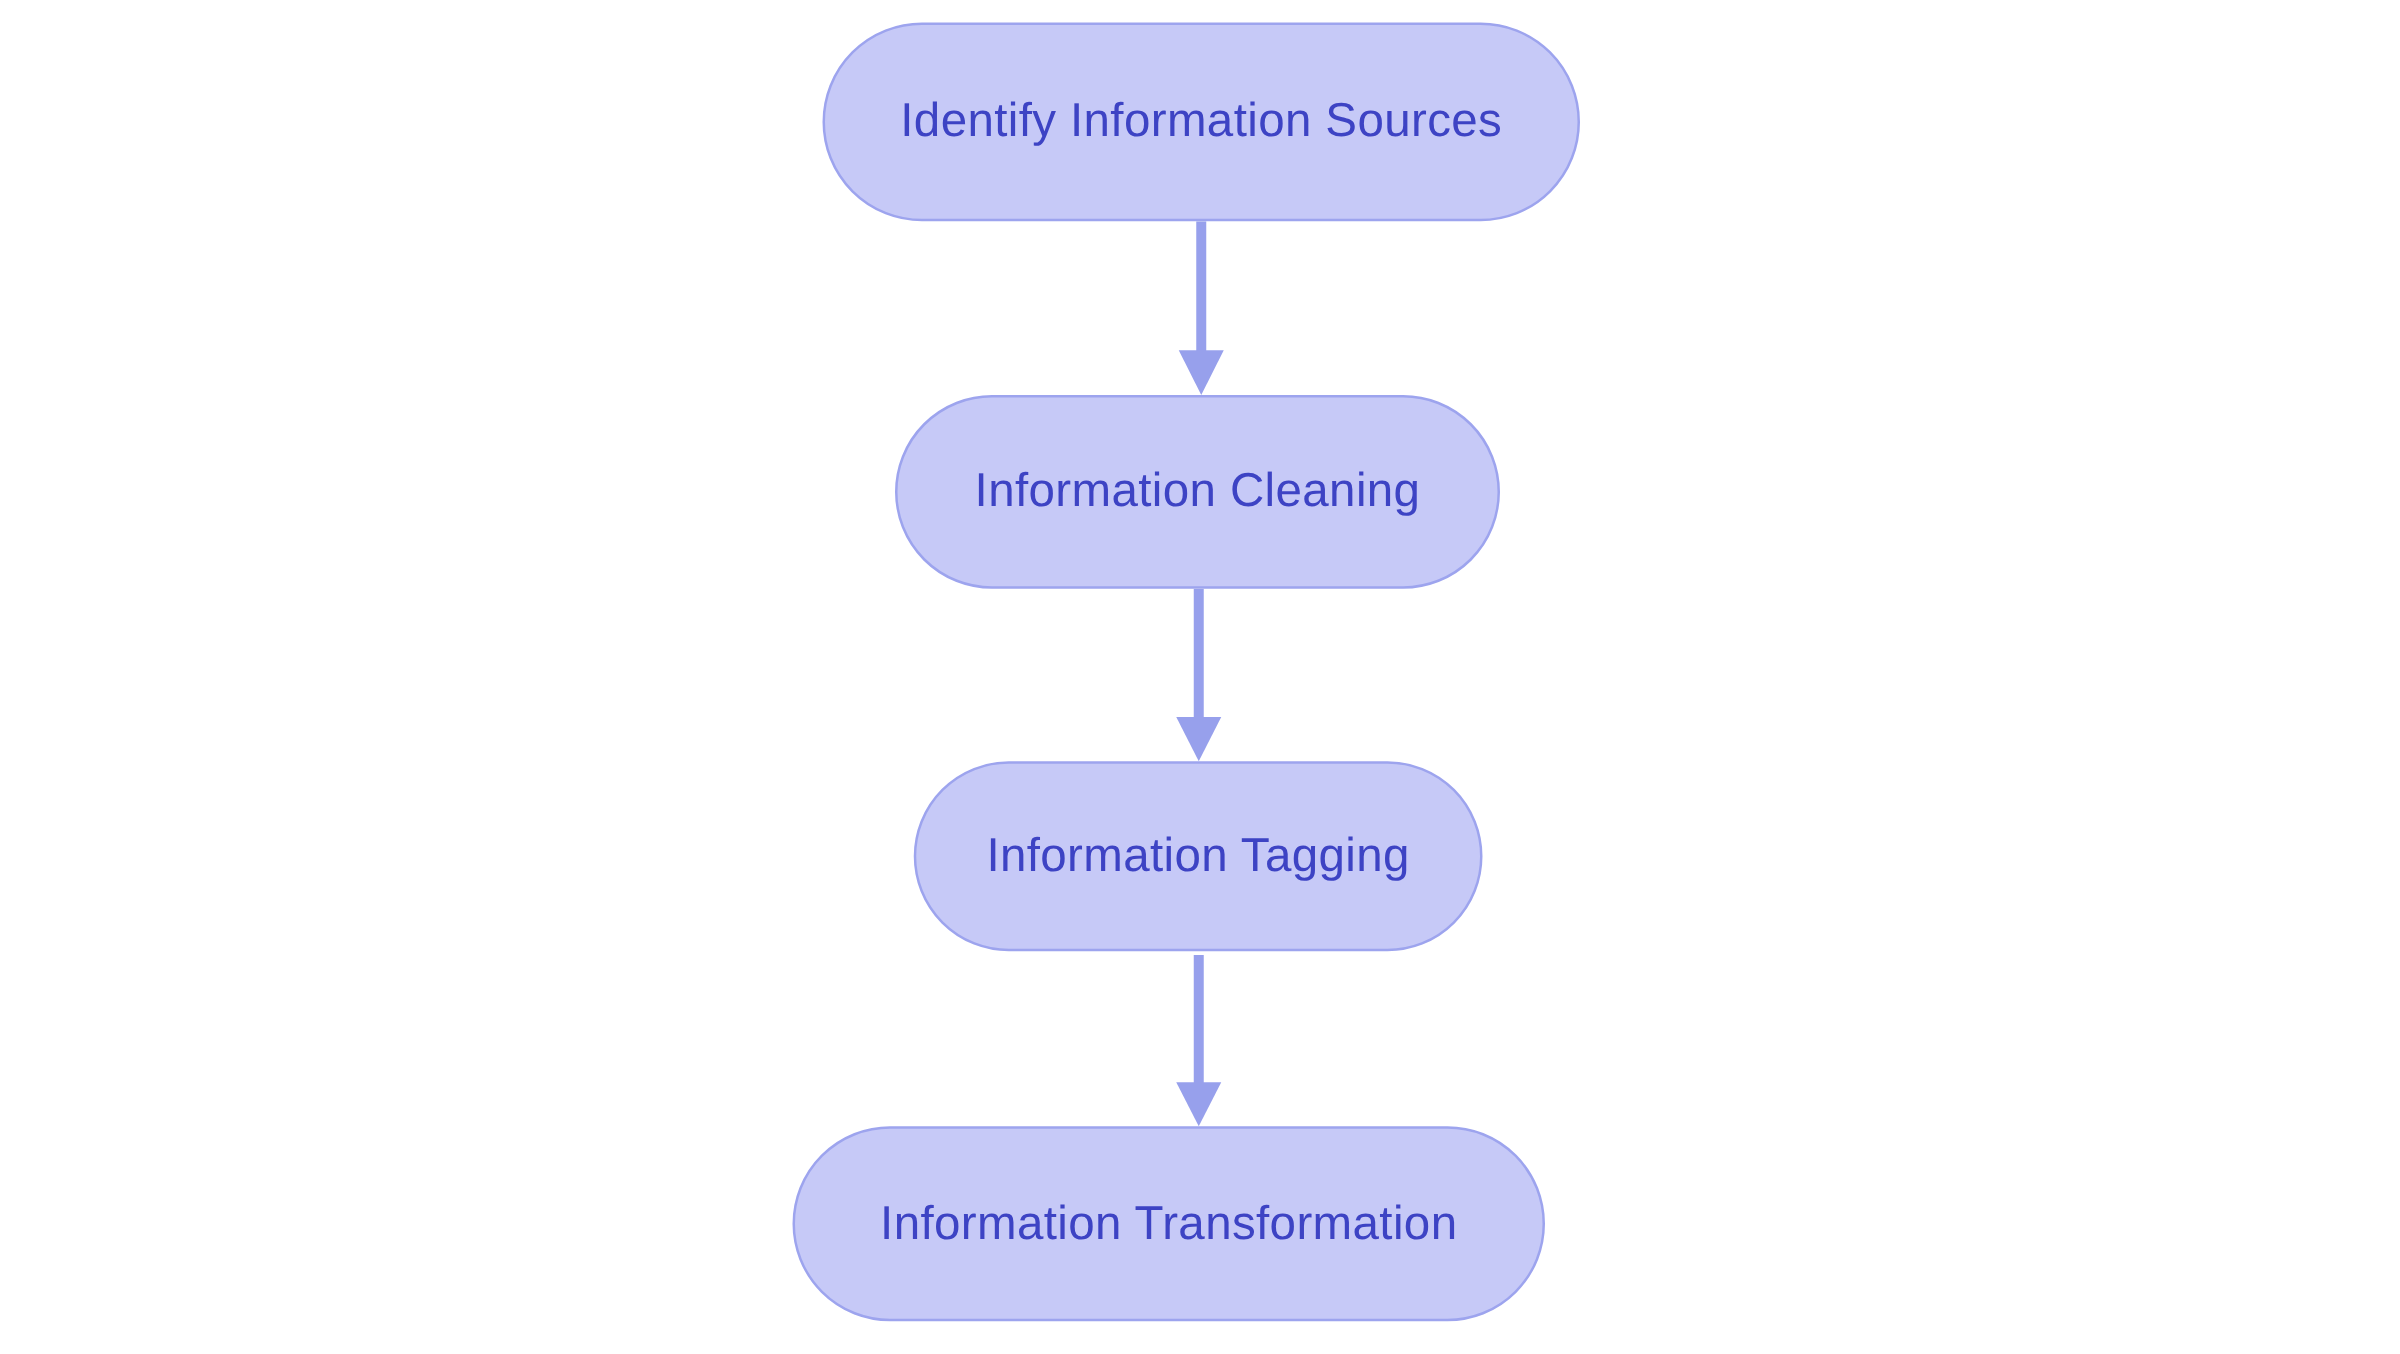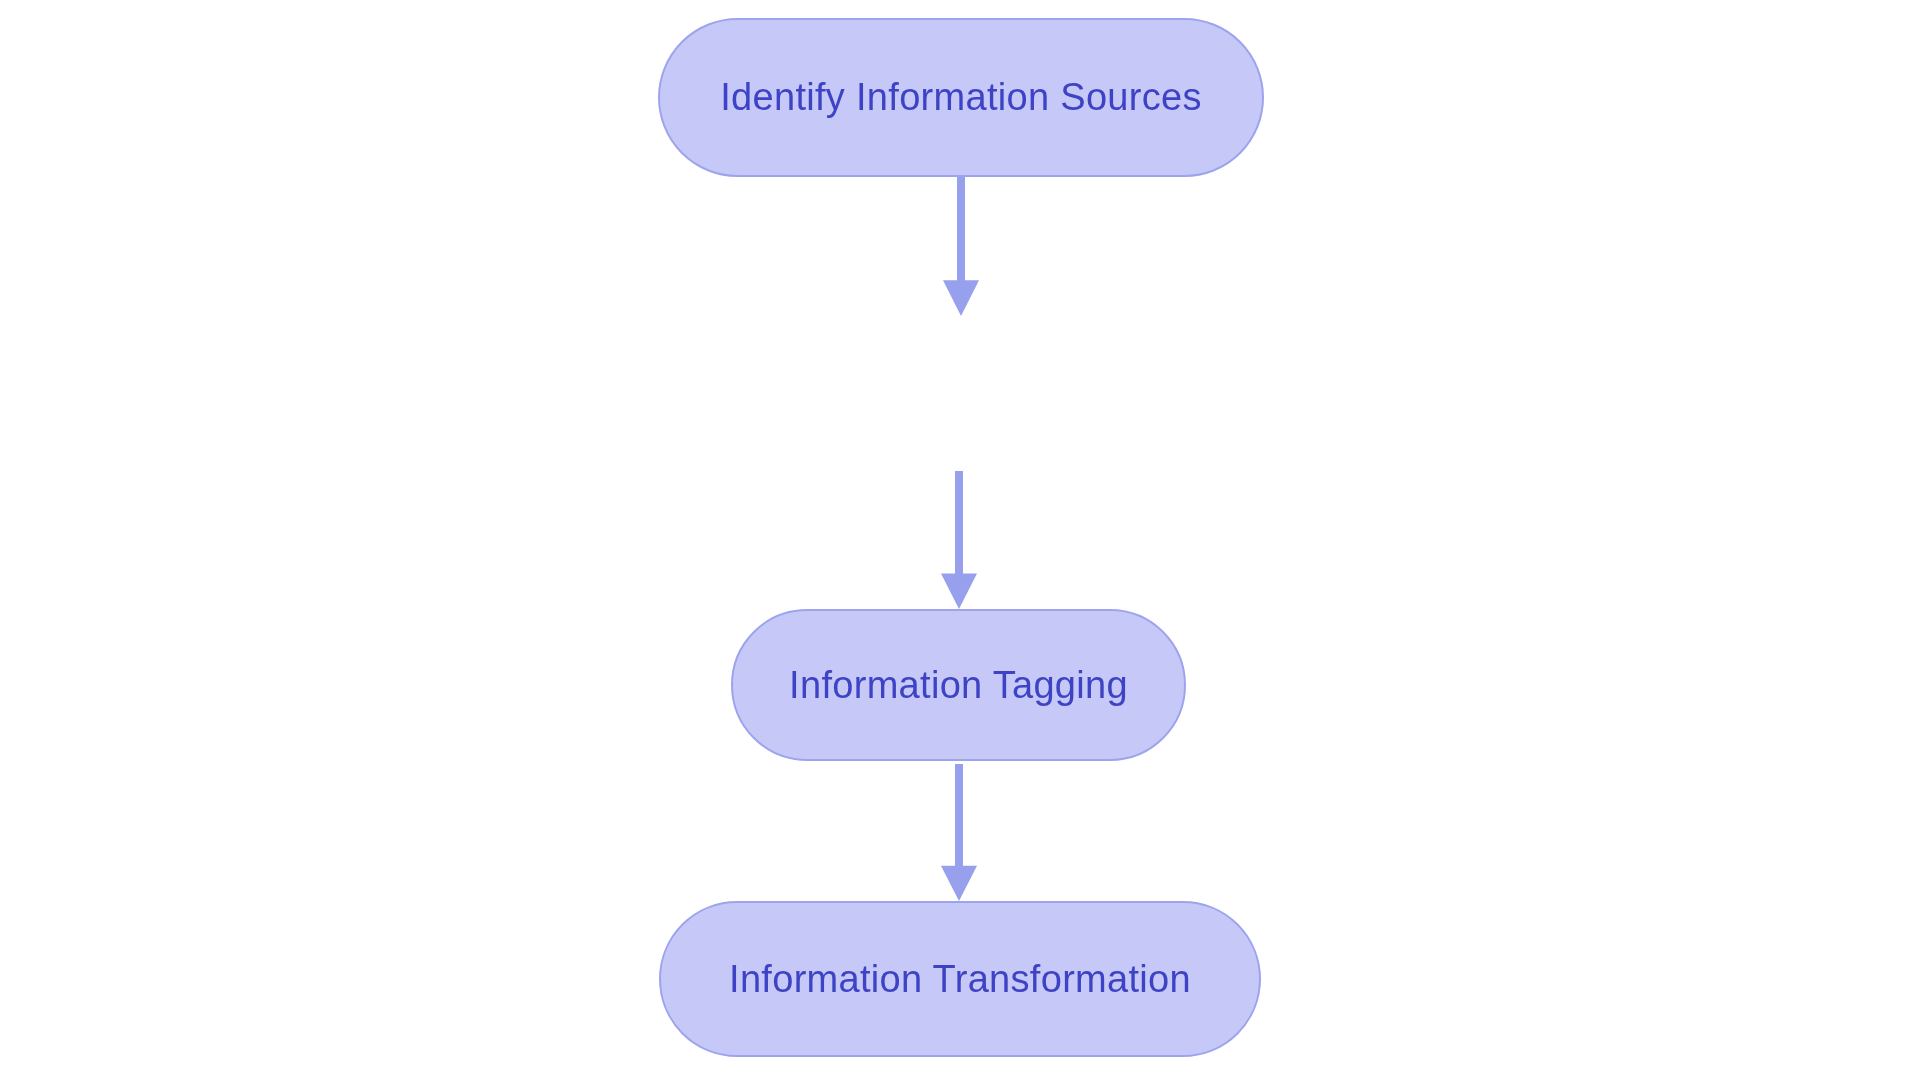--- a/index.html
+++ b/index.html
@@ -29,21 +29,21 @@
     font-size: 38px;
     font-weight: 500;
     letter-spacing: 0.3px;
     color: var(--node-text, #3d43c4);
     white-space: nowrap;
     user-select: none;
   }
   .node-1 { left: 658px; top: 18px;  width: 606px; height: 159px; }
   .node-2 { left: 716px; top: 316px; width: 484px; height: 155px; }
   .node-3 { left: 731px; top: 609px; width: 455px; height: 152px; }
-  .node-4 { left: 659px; top: 901px; width: 602px; height: 156px; }
+  .node-4 { left: 634px; top: 901px; width: 602px; height: 156px; }
 
   .arrow {
     position: absolute;
     width: 40px;
     display: block;
   }
   .arrow line    { stroke: var(--arrow-color, #97a0ec); stroke-width: 8; }
   .arrow polygon { fill:   var(--arrow-color, #97a0ec); }
   .arrow-1 { left: 941px; top: 177px; height: 139px; }
   .arrow-2 { left: 939px; top: 471px; height: 138px; }
@@ -56,20 +56,23 @@
 
   <div class="node node-1">
     <span class="node-label">Identify Information Sources</span>
   </div>
 
   <svg class="arrow arrow-1" viewBox="0 0 40 140" preserveAspectRatio="none" aria-hidden="true">
     <line x1="20" y1="0" x2="20" y2="106"></line>
     <polygon points="2,104 38,104 20,140"></polygon>
   </svg>
 
+  <div class="node node-2">
+    <span class="node-label">Information Cleaning</span>
+  </div>
 
   <svg class="arrow arrow-2" viewBox="0 0 40 140" preserveAspectRatio="none" aria-hidden="true">
     <line x1="20" y1="0" x2="20" y2="106"></line>
     <polygon points="2,104 38,104 20,140"></polygon>
   </svg>
 
   <div class="node node-3">
     <span class="node-label">Information Tagging</span>
   </div>
 

